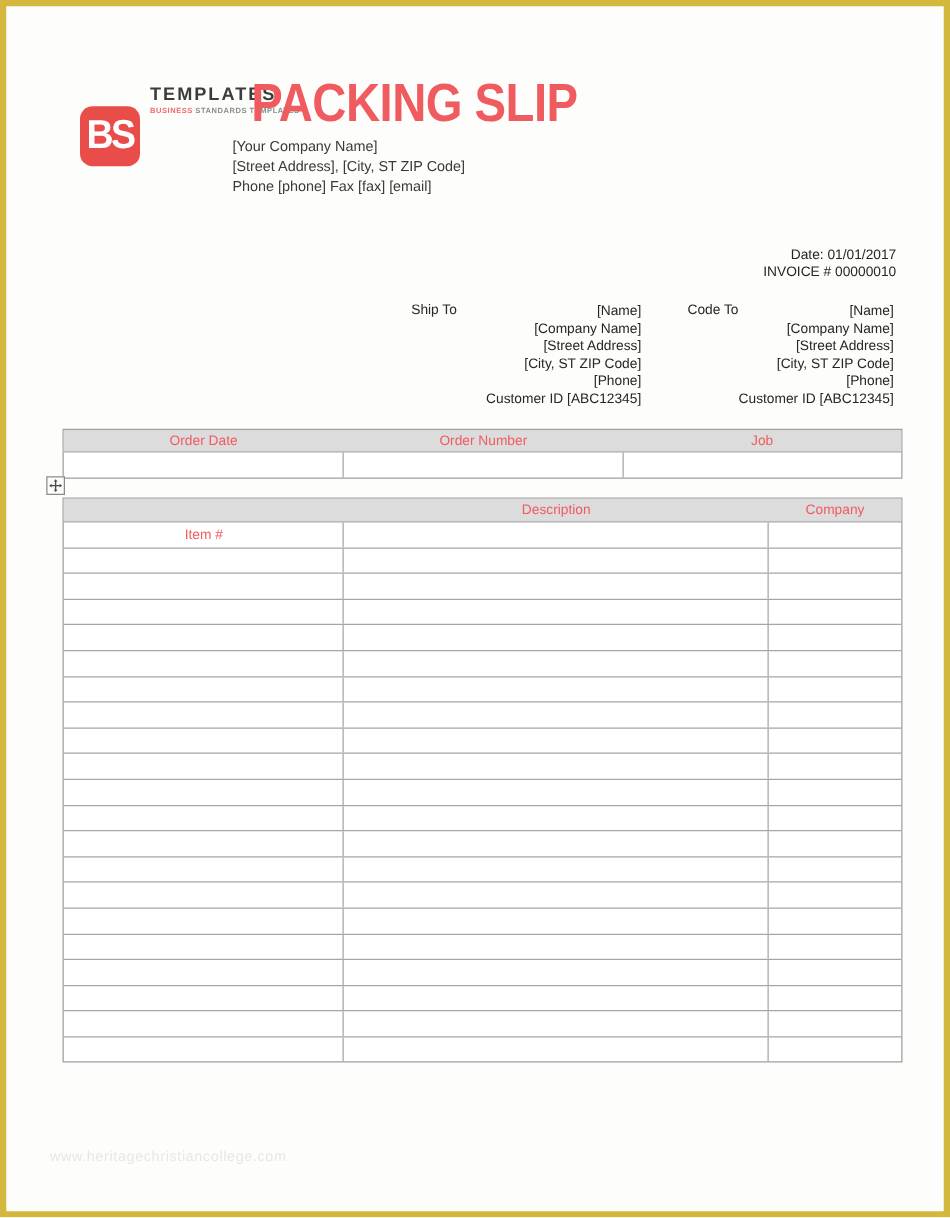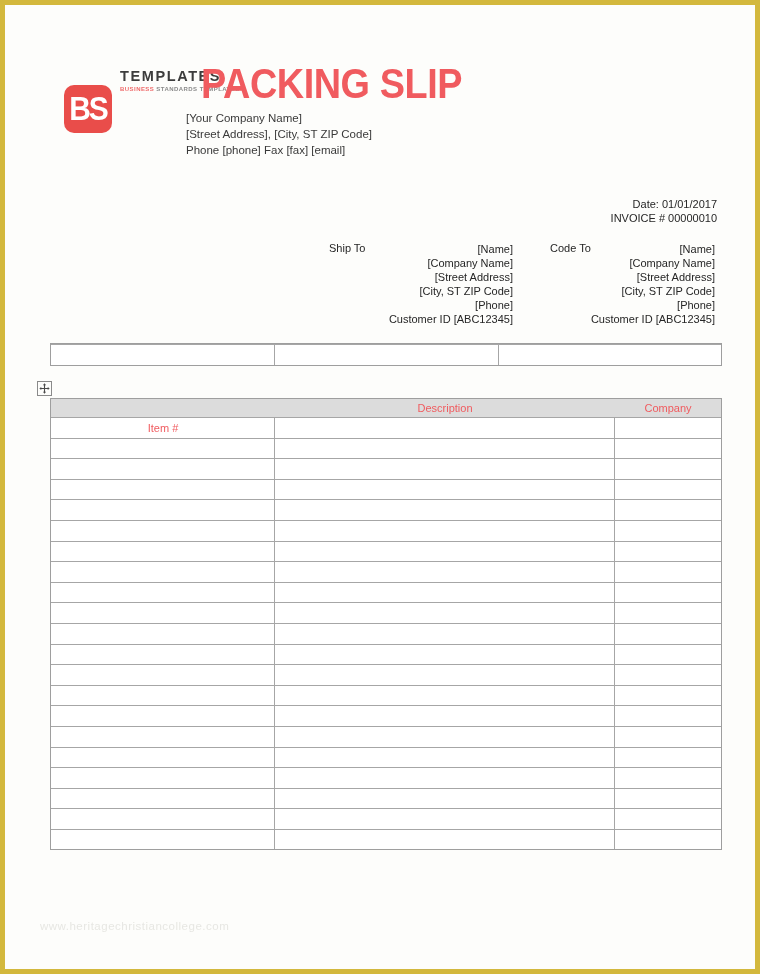--- a/index.html
+++ b/index.html
@@ -151,20 +151,25 @@
   <div class="addr-lines bill-lines">
       <div>[Name]</div>
       <div>[Company Name]</div>
       <div>[Street Address]</div>
       <div>[City, ST ZIP Code]</div>
       <div>[Phone]</div>
       <div>Customer ID [ABC12345]</div>
     </div>
 
   <div class="tbl order-table">
+    <div class="thead">
+      <div class="th">Order Date</div>
+      <div class="th">Order Number</div>
+      <div class="th">Job</div>
+    </div>
     <div class="trow">
       <div class="td"></div>
       <div class="td"></div>
       <div class="td"></div>
     </div>
   </div>
 
   <div class="move-handle">
     <svg width="11" height="11" viewBox="0 0 16 16">
       <path d="M8 0.5 L10.3 3.3 H8.8 V7.2 H12.7 V5.7 L15.5 8 L12.7 10.3 V8.8 H8.8 V12.7 H10.3 L8 15.5 L5.7 12.7 H7.2 V8.8 H3.3 V10.3 L0.5 8 L3.3 5.7 V7.2 H7.2 V3.3 H5.7 Z" fill="#4a4a4a"></path>

